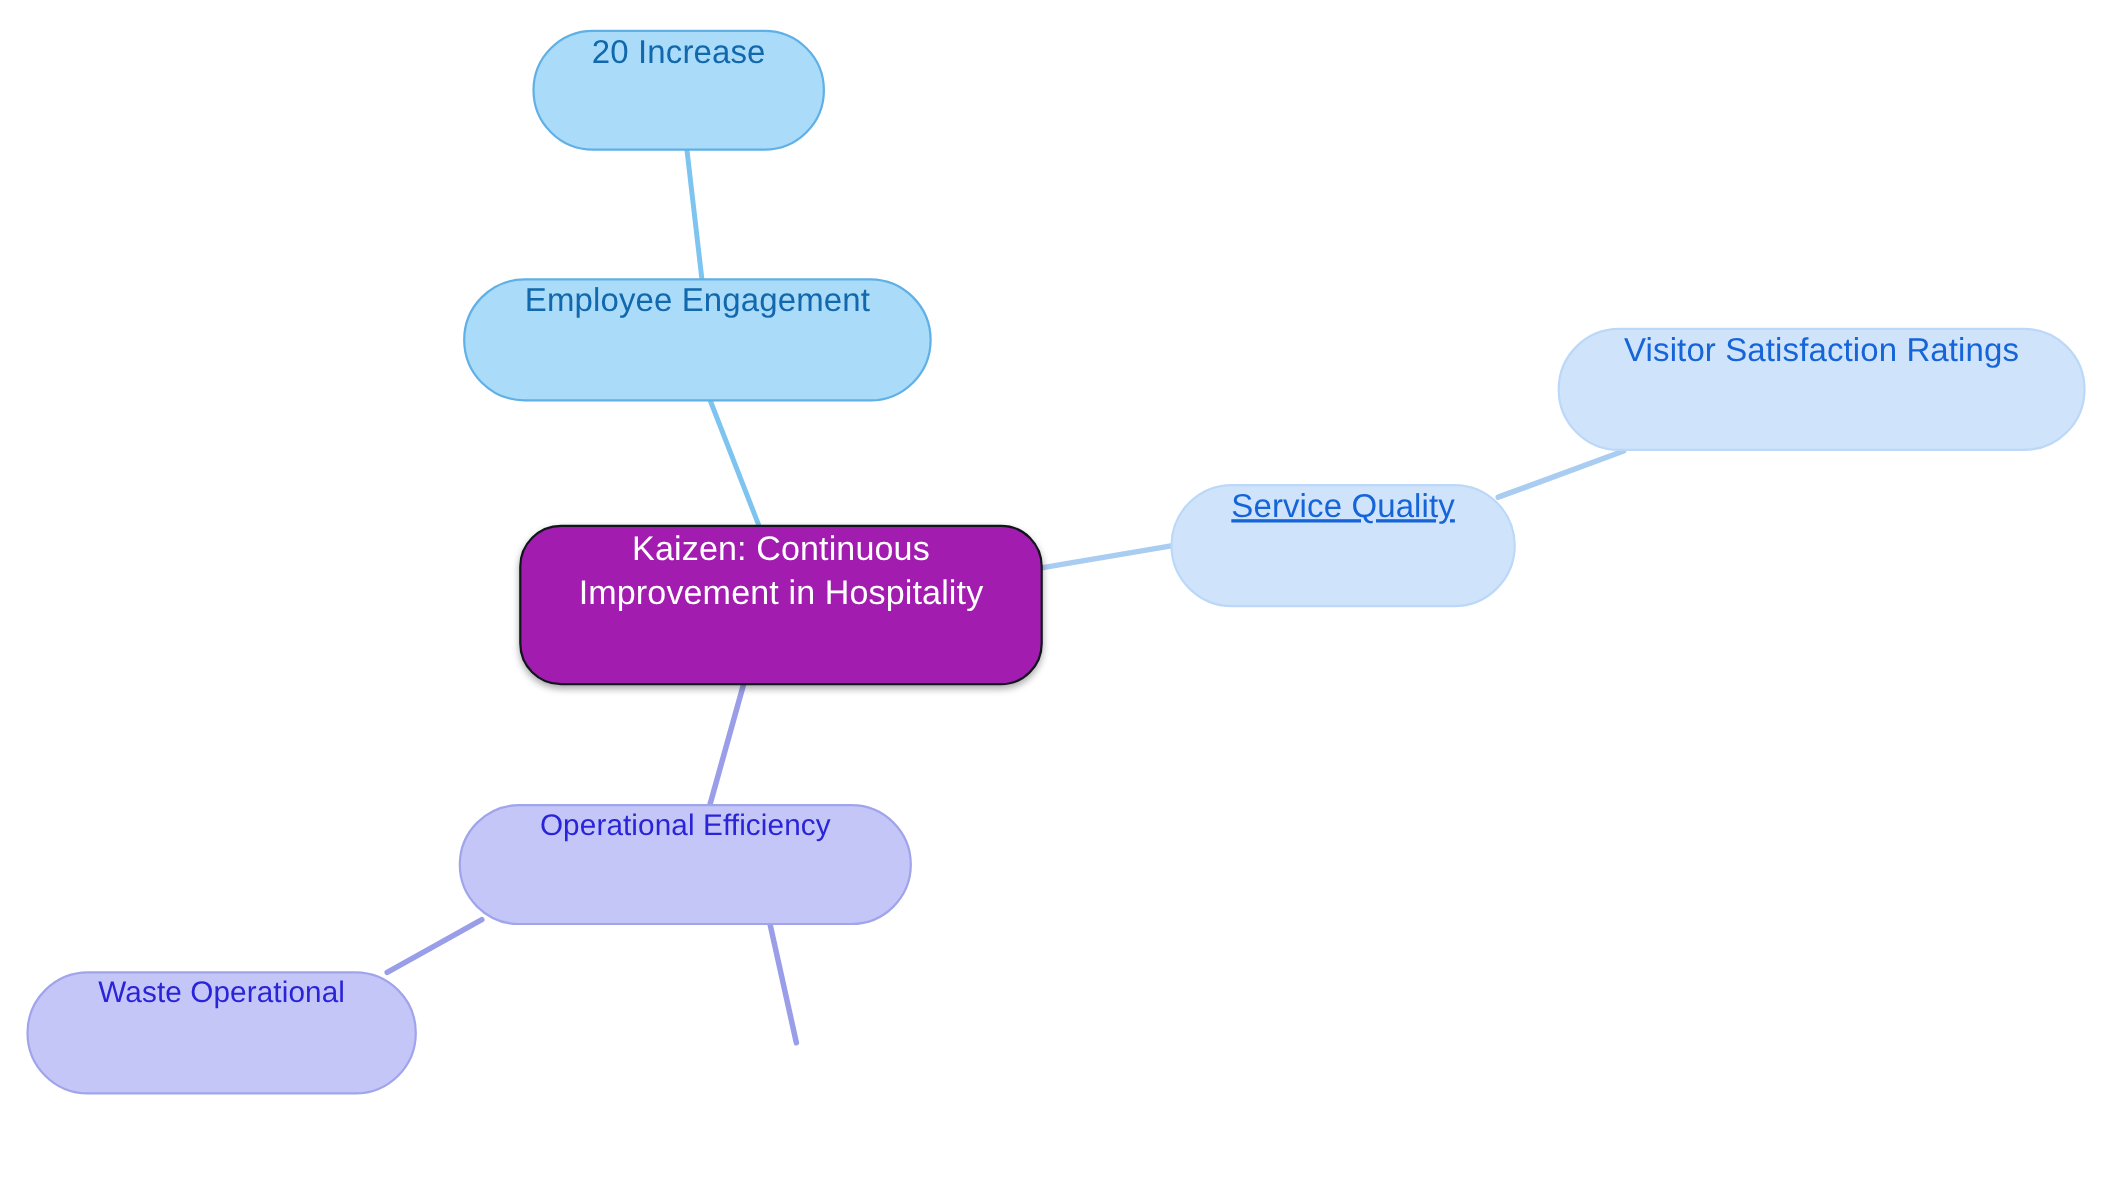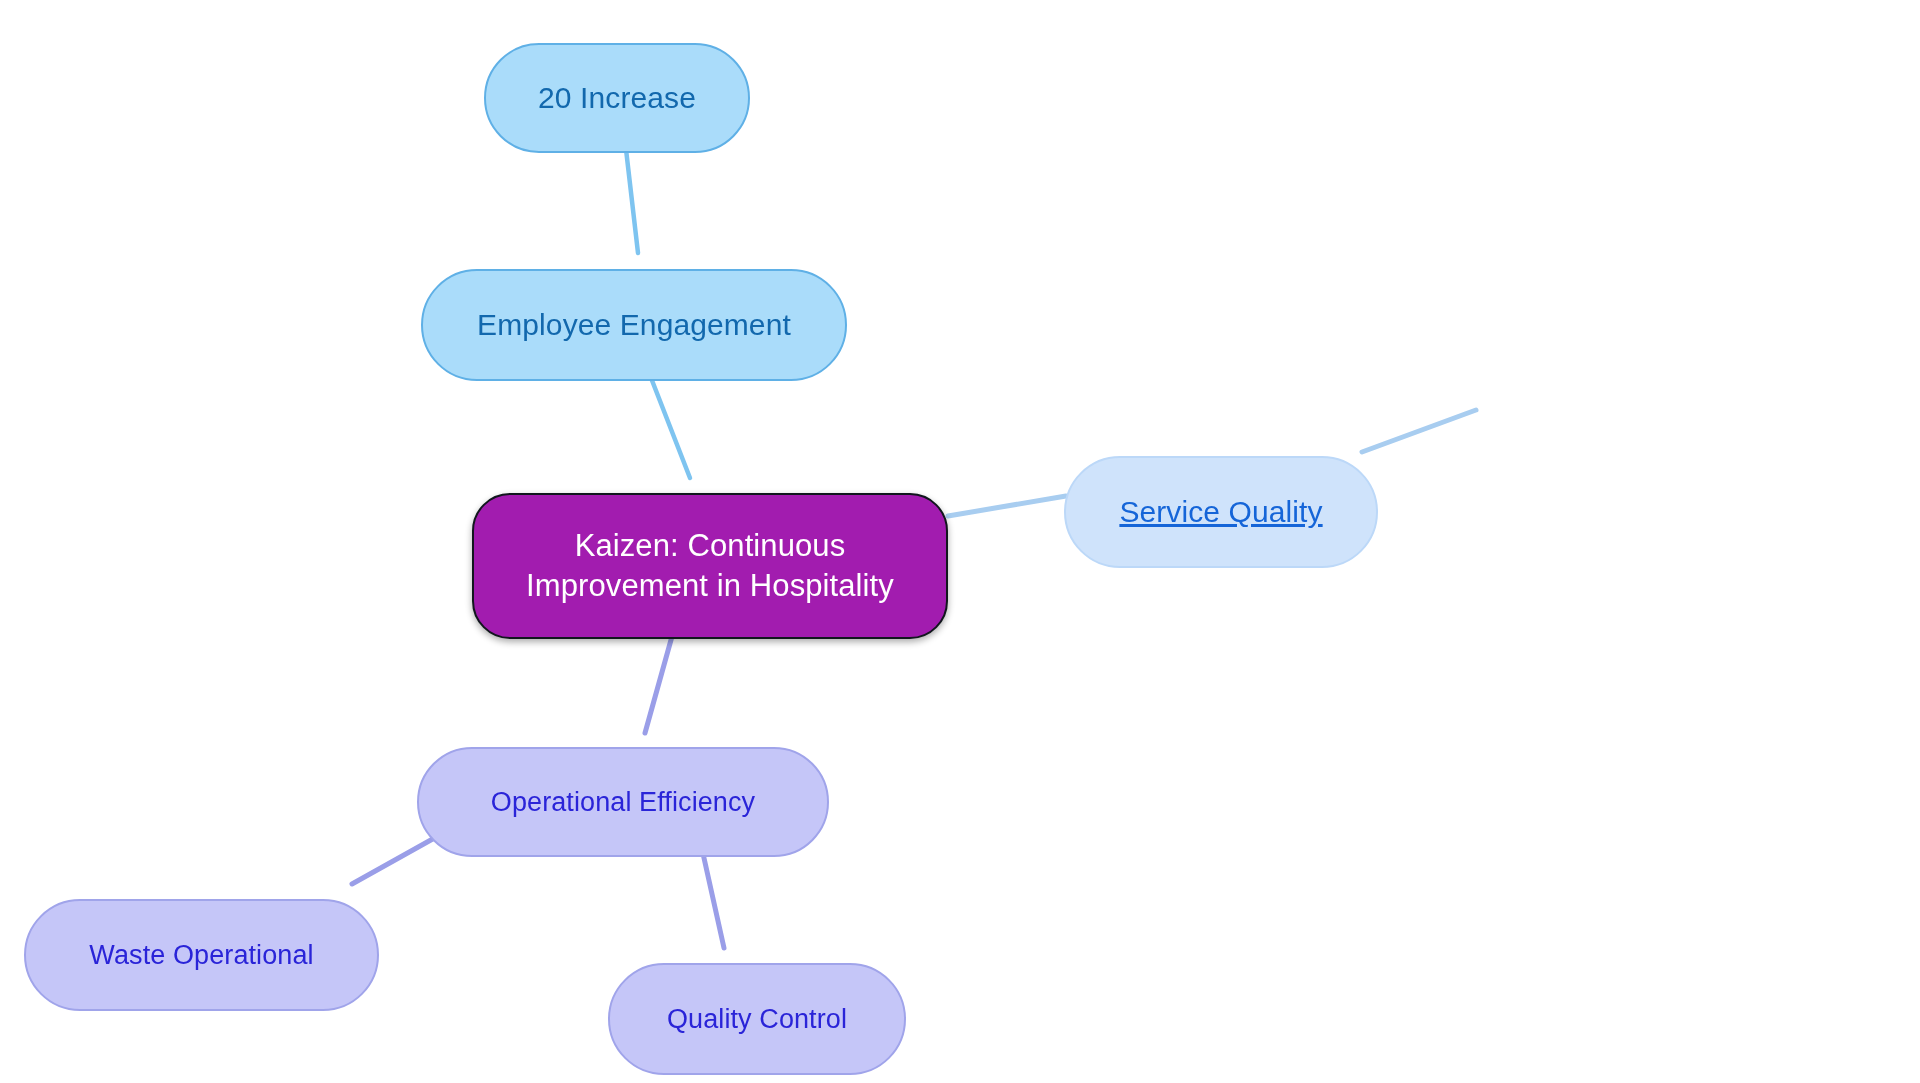--- a/index.html
+++ b/index.html
@@ -21,28 +21,26 @@
     left: 0;
     top: 0;
     width: 1920px;
     height: 1083px;
     pointer-events: none;
   }
   .node {
     position: absolute;
     box-sizing: border-box;
     display: flex;
-    align-items: center;
     justify-content: center;
     text-align: center;
     border-style: solid;
     border-width: 2px;
     border-radius: 56px;
     z-index: 2;
-    margin-top: 16px;
   }
   .node .label {
     display: block;
     line-height: 1.28;
     white-space: pre-line;
     letter-spacing: 0.1px;
   }
   
   .node-root {
     background: #a21caf;
@@ -106,26 +104,26 @@
 
   <div class="node node-root" style="left:472px; top:477px; width:476px; height:146px;">
     <span class="label">Kaizen: Continuous
 Improvement in Hospitality</span>
   </div>
 
   <div class="node node-pale" style="left:1064px; top:440px; width:314px; height:112px;text-decoration:underline;">
     <span class="label">Service Quality</span>
   </div>
 
+  <div class="node node-pale" style="left:1416px; top:298px; width:480px; height:112px;">
+    <span class="label">Visitor Satisfaction Ratings</span>
+  </div>
 
   <div class="node node-purple" style="left:417px; top:731px; width:412px; height:110px;">
     <span class="label">Operational Efficiency</span>
   </div>
 
   <div class="node node-purple" style="left:24px; top:883px; width:355px; height:112px;">
     <span class="label">Waste Operational</span>
   </div>
 
-  <div class="node node-purple" style="left:608px; top:947px; width:298px; height:112px;">
-    <span class="label">Quality Control</span>
-  </div>
 
 </div>
 
 </body></html>

